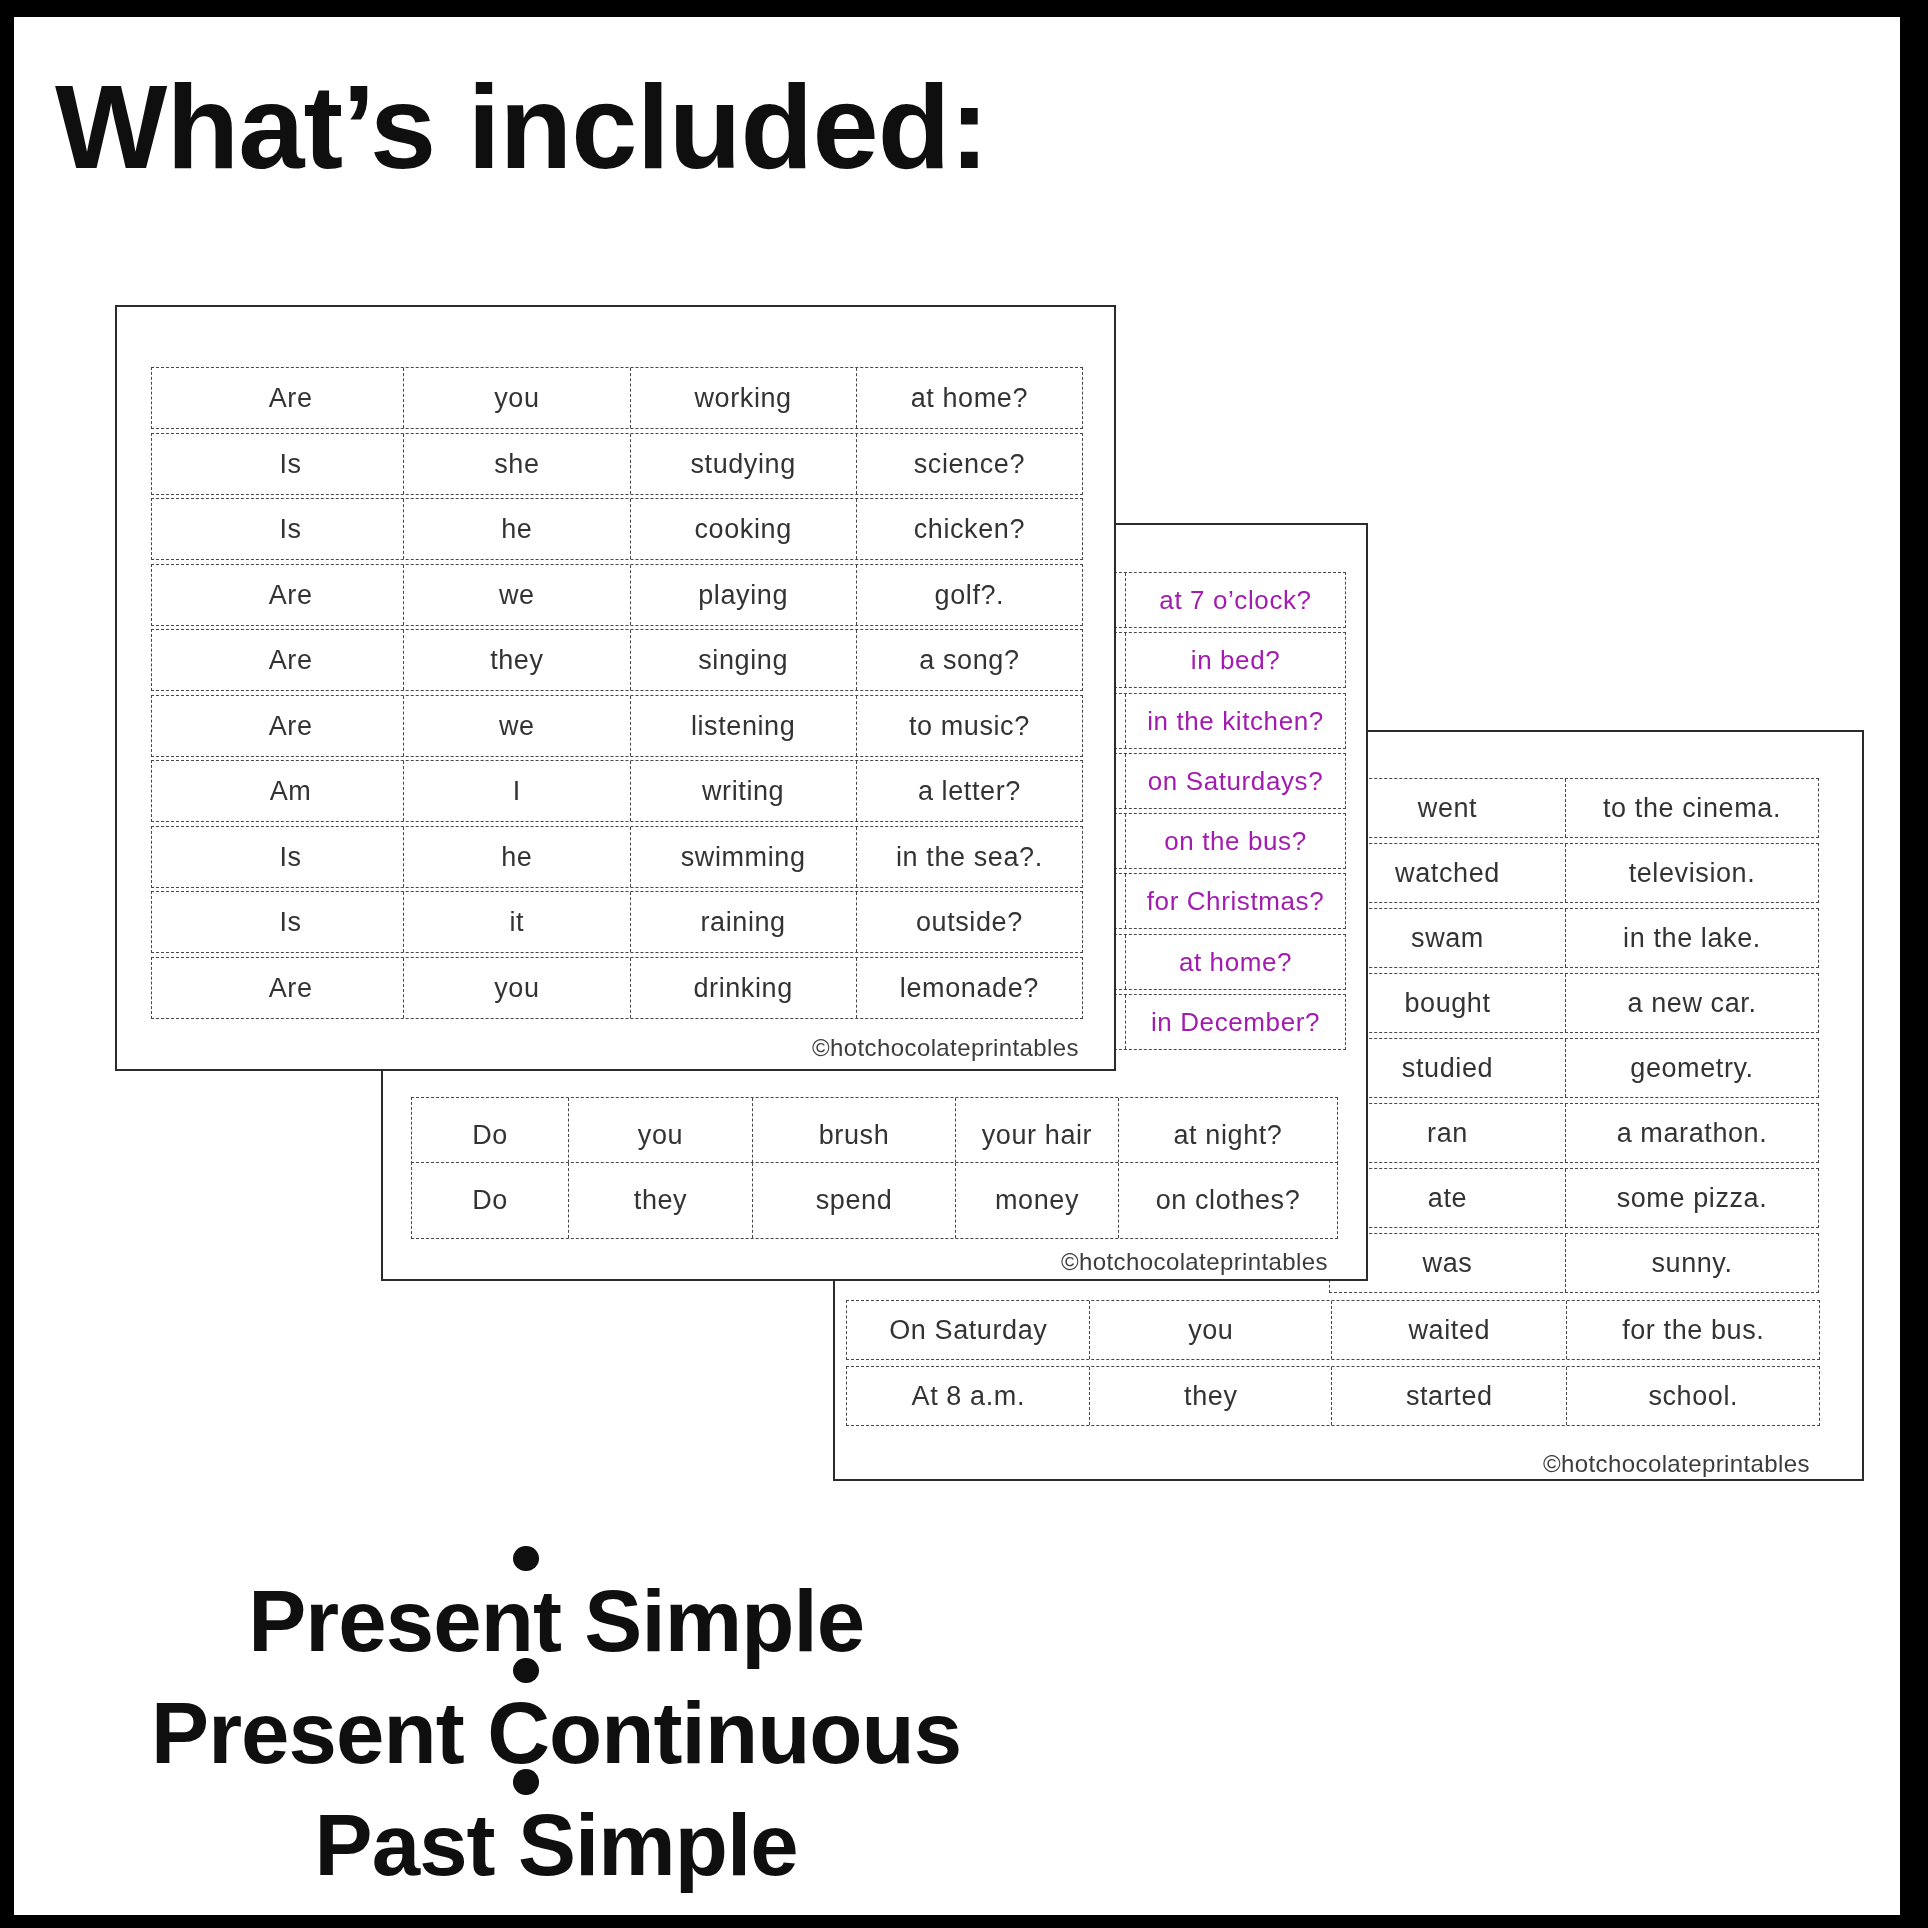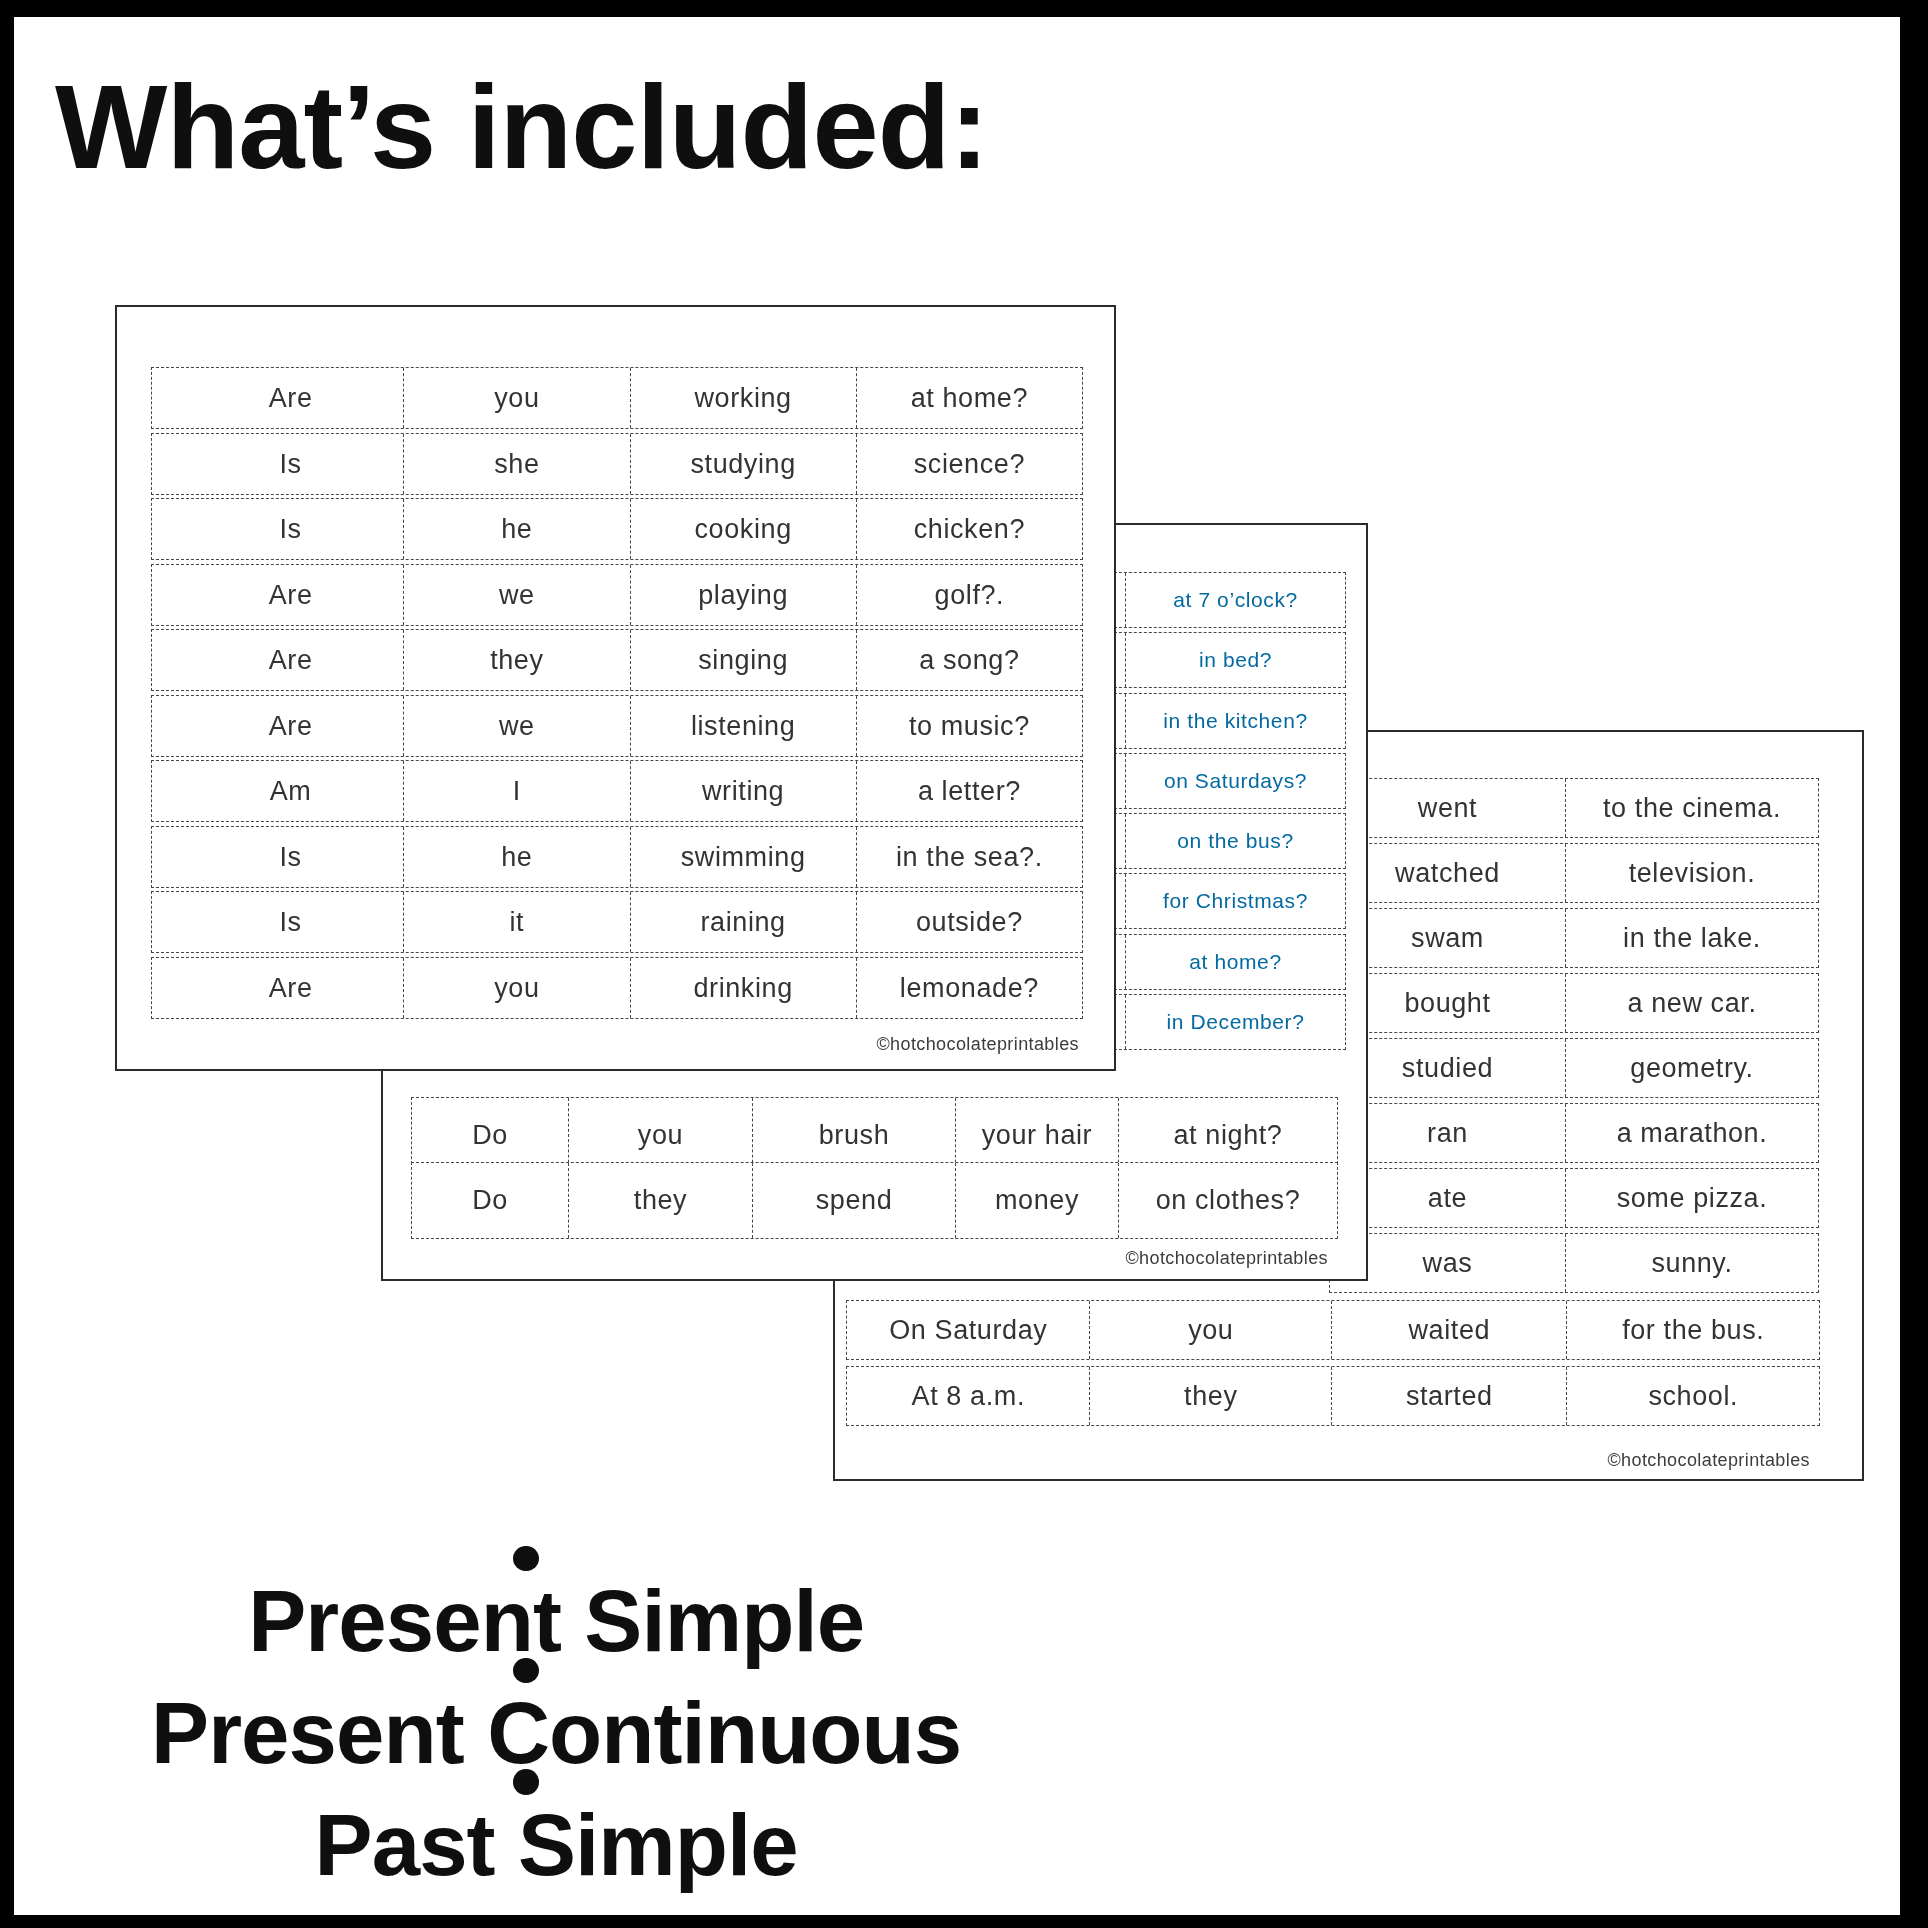--- a/index.html
+++ b/index.html
@@ -12,31 +12,31 @@
   #page3{left:833px;top:730px;width:1031px;height:751px;z-index:1;}
   .row,.strip{position:absolute;box-sizing:border-box;border:1.9px dashed #474747;display:flex;align-items:stretch;background:#fff;}
   .c{display:flex;align-items:center;justify-content:center;font-size:27px;letter-spacing:0.6px;color:#333;white-space:nowrap;box-sizing:border-box;}
   .c + .c{border-left:1.9px dashed #474747;}
   
   .p1r{left:34px;width:932px;height:62px;padding-left:26px;}
   .p1r .c{flex:1;}
   
   .p2s{left:711px;width:252px;height:56px;}
   .p2s .stub{width:31px;border-right:1.9px dashed #474747;box-sizing:border-box;}
-  .p2s .sval{flex:1;display:flex;align-items:center;justify-content:center;font-size:21px;letter-spacing:0.6px;color:#0369a1;white-space:nowrap;}
+  .p2s .sval{flex:1;display:flex;align-items:center;justify-content:center;font-size:26px;letter-spacing:0.6px;color:#a21caf;white-space:nowrap;}
   
   .p2r{left:28px;width:927px;height:77px;}
   .p2r .c1{width:156px;} .p2r .c2{width:184px;} .p2r .c3{width:203px;} .p2r .c4{width:163px;} .p2r .c5{flex:1;}
   
   .p3s{left:494px;width:490px;height:60px;}
   .p3s .v1{width:235px;} .p3s .v2{flex:1;text-align:center;}
   
   .p3r{left:11.3px;width:974px;height:60px;}
   .p3r .d1{width:242px;} .p3r .d2{width:242px;} .p3r .d3{width:235px;} .p3r .d4{flex:1;}
-  .credit{position:absolute;font-size:18px;letter-spacing:0.4px;color:#3c3c3c;}
+  .credit{position:absolute;font-size:24px;letter-spacing:0.4px;color:#3c3c3c;}
   
   .bullets{position:absolute;left:151px;top:1546px;display:flex;flex-direction:column;gap:22.6px;}
   .bullet{display:flex;align-items:center;height:89px;flex-direction:column;}
   .dot{width:25.4px;height:25.4px;border-radius:50%;background:#0f0f0f;margin-right:60px;flex:0 0 auto;}
   .btext{font-size:87px;font-weight:bold;letter-spacing:-0.9px;color:#0f0f0f;white-space:nowrap;}
 </style>
 </head>
 <body>
 
 <div class="canvas">

